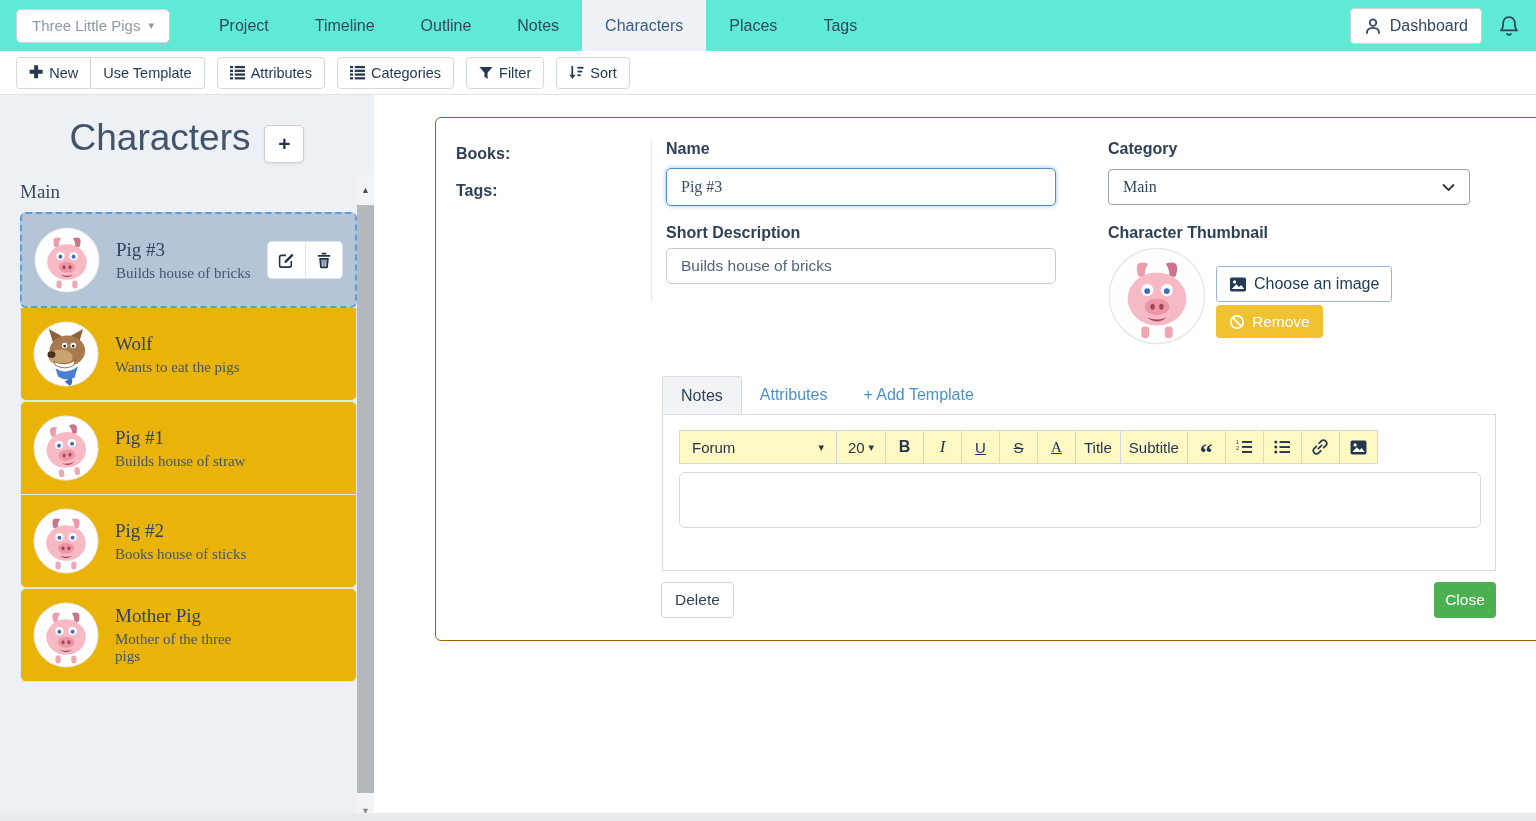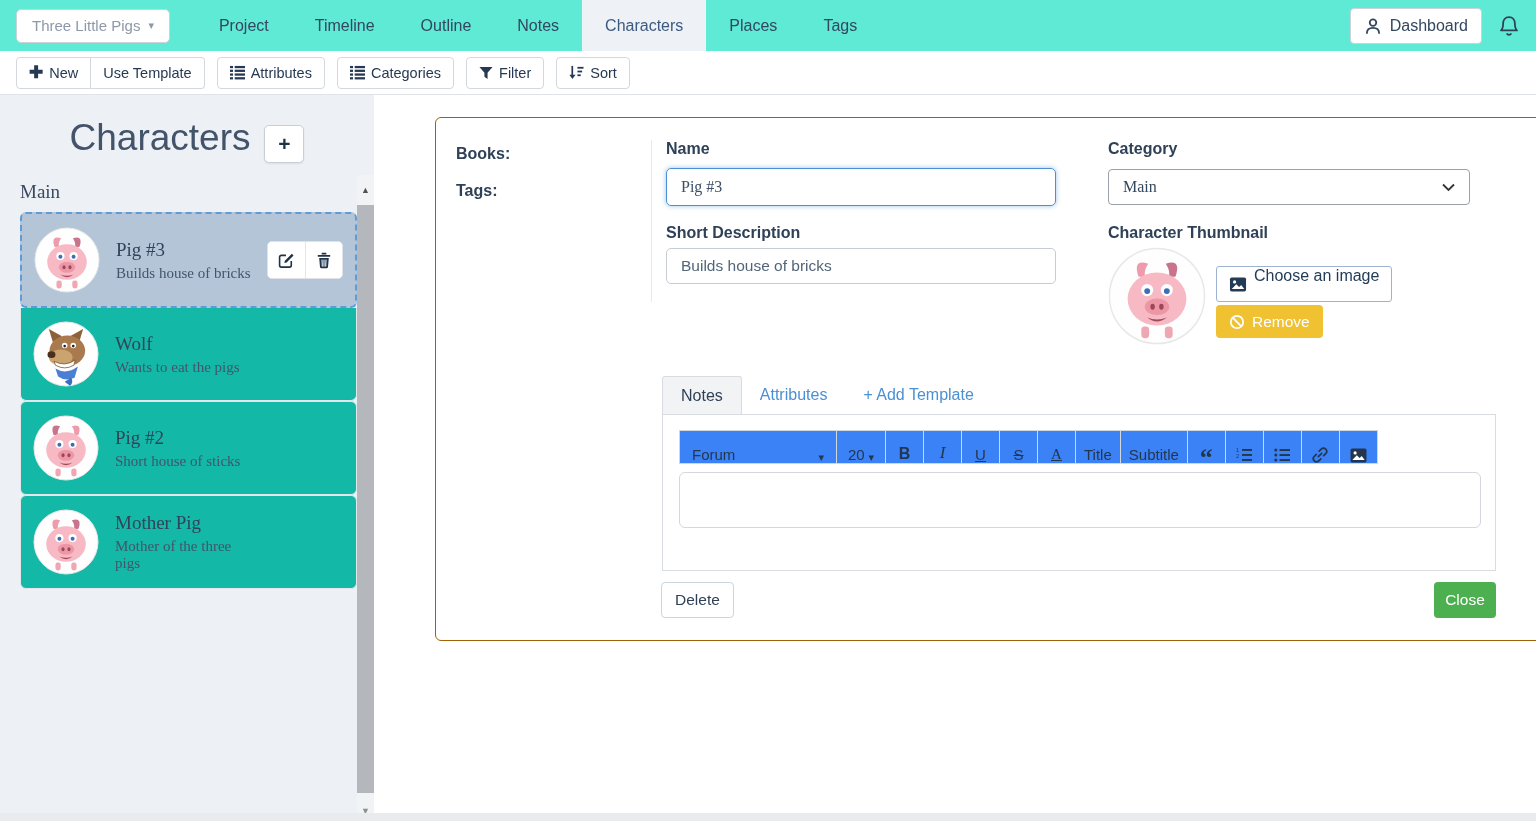--- a/index.html
+++ b/index.html
@@ -44,21 +44,21 @@
     background:#edf0f4; }
   .sidebar-head { display:flex; justify-content:center; align-items:flex-start;
     gap:14px; padding:22px 0 6px; }
   .sidebar-title { font-size:37px; font-weight:400; color:#42536a; }
   .add-btn { width:40px; height:38px; margin-top:8px; background:#fff;
     border:1px solid #c9cfd7; border-radius:5px; font-size:21px; font-weight:bold;
     color:#1e3349; cursor:pointer; box-shadow:0 1px 2px rgba(0,0,0,.08); }
   .group-label { font-family:"Liberation Serif", serif; font-size:19px;
     color:#394a5d; margin:12px 0 9px 20px; }
   .card-list { margin:0 17px 0 20px; }
-  .char-card { background:#14b8a6; display:flex; align-items:center; gap:16px;
+  .char-card { background:#eab308; display:flex; align-items:center; gap:16px;
     padding:13px 12px; border:1px solid #e3e6ea; border-top:none; cursor:pointer; }
   .card-list .char-card:first-child { border-top:1px solid #e3e6ea;
     border-radius:6px 6px 0 0; }
   .card-list .char-card:last-child { border-radius:0 0 6px 6px; }
   .card-list .char-card:only-child { border-radius:6px; }
   .char-card.selected { background:#b5c5d8; border:2px dashed #5d9cd8 !important;
     border-radius:6px !important; }
   .avatar { width:66px; height:66px; flex:0 0 66px; }
   .char-name { font-family:"Liberation Serif", serif; font-size:19px; color:#30435b; }
   .char-desc { font-family:"Liberation Serif", serif; font-size:15px; color:#41556b;
@@ -102,41 +102,41 @@
     font-family:"Liberation Serif", serif; font-size:16px; color:#33475f;
     cursor:pointer; background:#fff; }
   .sdesc-label { position:absolute; left:230px; top:106px; }
   .sdesc-input { position:absolute; left:230px; top:130px; width:390px; height:36px;
     border:1px solid #c6ccd2; border-radius:5px; display:flex; align-items:center;
     padding:0 14px; font-size:15.5px; color:#53657a; }
   .thumb-label { position:absolute; left:672px; top:106px; }
   .thumb-avatar { position:absolute; left:672px; top:129px; width:98px; height:98px; }
   .choose-btn { position:absolute; left:780px; top:148px; height:36px;
     padding:0 12px; background:#fff; border:1px solid #9db3d0; border-radius:3px;
-    display:flex; gap:7px; font-size:16px; color:#223c58;
+    display:flex; align-items:center; gap:7px; font-size:16px; color:#223c58;
     cursor:pointer; }
   .remove-btn { position:absolute; left:780px; top:187px; height:33px;
     padding:0 13px; background:#f0c131; border:none; border-radius:4px;
     display:flex; align-items:center; gap:7px; font-size:15.5px; color:#fff;
     cursor:pointer; }
 
   
   .tabs { position:absolute; left:226px; top:258px; display:flex; align-items:flex-end; }
   .tab { height:38px; padding:0 18px; display:flex; align-items:center;
     font-size:16px; cursor:pointer; }
   .tab.active { background:#f2f3f5; border:1px solid #d8dce1; border-bottom:none;
     border-radius:3px 3px 0 0; color:#2e4157; }
   .tab.link { color:#4a90d2; }
   .tab-panel { position:absolute; left:226px; top:296px; width:834px; height:157px;
     border:1px solid #d8dce1; background:#fff; padding:15px 16px; }
 
   
   .ed-toolbar { display:flex; }
-  .ed-btn { background:#3b82f6; border:1px solid #d2d7dc; height:34px; min-width:39px;
-    display:flex; align-items:flex-end; justify-content:center; color:#24364e;
+  .ed-btn { background:#fef9c3; border:1px solid #d2d7dc; height:34px; min-width:39px;
+    display:flex; align-items:center; justify-content:center; color:#24364e;
     font-size:15px; cursor:pointer; margin-left:-1px; padding:0 8px; }
   .ed-btn:first-child { margin-left:0; }
   .ed-font { width:158px; justify-content:space-between; padding:0 12px; }
   .ed-size { width:50px; gap:4px; }
   .ed-b { font-weight:bold; font-size:16px; }
   .ed-i { font-style:italic; font-family:"Liberation Serif", serif; font-size:17px; }
   .ed-u { text-decoration:underline; }
   .ed-s { text-decoration:line-through; }
   .ed-a { text-decoration:underline; font-family:"Liberation Serif", serif; }
   .ed-quote { font-family:"Liberation Serif", serif; font-size:26px; font-weight:bold;
@@ -332,26 +332,35 @@
         </svg>
       <div>
         <div class="char-name">Wolf</div>
         <div class="char-desc">Wants to eat the pigs</div>
       </div>
     </div>
   </div>
 
   <div class="card-list">
     <div class="char-card">
+      <svg class="avatar" viewBox="0 0 100 100" style="transform:rotate(-8deg)">
+          <use href="#pig-avatar"></use>
+        </svg>
+      <div>
+        <div class="char-name">Pig #1</div>
+        <div class="char-desc">Builds house of straw</div>
+      </div>
+    </div>
+    <div class="char-card">
       <svg class="avatar" viewBox="0 0 100 100" style="transform:scaleX(-1)">
           <use href="#pig-avatar"></use>
         </svg>
       <div>
         <div class="char-name">Pig #2</div>
-        <div class="char-desc">Short house of sticks</div>
+        <div class="char-desc">Books house of sticks</div>
       </div>
     </div>
   </div>
 
   <div class="card-list">
     <div class="char-card">
       <svg class="avatar" viewBox="0 0 100 100">
           <use href="#pig-avatar"></use>
         </svg>
       <div>

